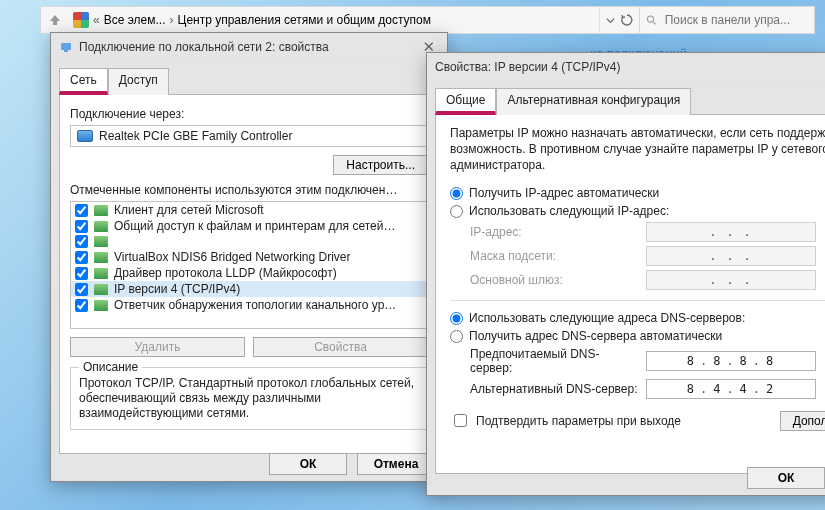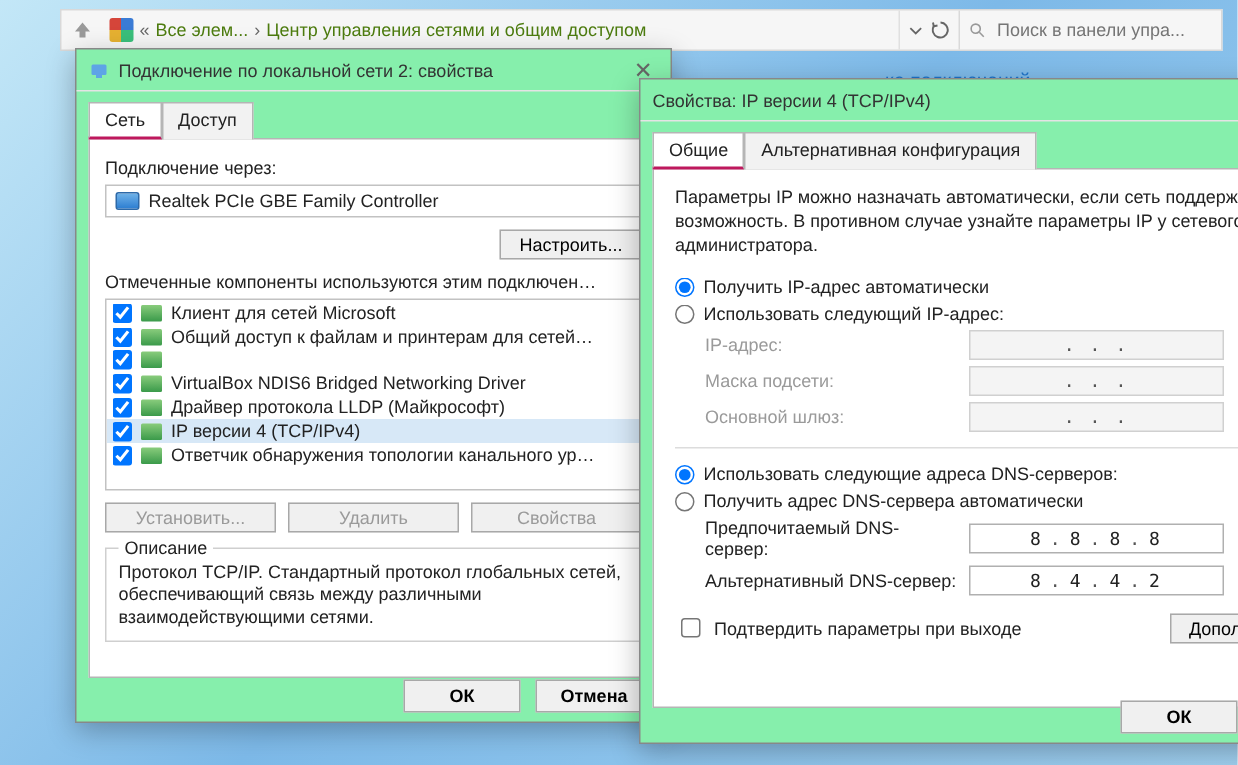--- a/index.html
+++ b/index.html
@@ -34,21 +34,21 @@
     display: flex;
     align-items: center;
     gap: 4px;
     padding: 0 4px;
   }
   .cp-icon {
     width: 16px; height: 16px;
     background: conic-gradient(#3a7bd5 0% 25%, #3abf7b 25% 50%, #e6b131 50% 75%, #d5453a 75% 100%);
     border-radius: 2px;
   }
-  .crumb { color: #4d7c0f; }
+  .crumb { color: #000000; }
   .crumb-sep { color: #666; }
   .addr-right {
     display: flex; align-items: center;
     padding: 0 6px; gap: 6px;
     border-left: 1px solid #e0e0e0;
     height: 100%;
     color: #666;
   }
   .search-box {
     width: 175px; height: 100%;
@@ -67,21 +67,21 @@
 
   
   .bg-link {
     position: absolute; left: 590px; top: 46px;
     color: #1e73c9; font-size: 13px;
   }
 
   
   .dlg {
     position: absolute;
-    background: #86efac;
+    background: #e5e5e5;
     border: 1px solid #888;
     box-shadow: 0 5px 18px rgba(0,0,0,.28);
   }
   .dlg-title {
     height: 28px;
     display: flex; align-items: center;
     padding: 0 8px;
     font-size: 12px;
     color: #333;
     border-bottom: 1px solid #e4e4e4;
@@ -103,21 +103,21 @@
     padding: 4px 10px;
     border: 1px solid #b5b5b5;
     border-bottom: none;
     background: #f2f2f2;
     position: relative;
     top: 1px;
     font-size: 12px;
   }
   .tab.active {
     background: #fff;
-    border-bottom: 2px solid #be185d;
+    border-bottom: 4px solid #be185d;
   }
   .tab-body {
     margin: 0 8px 8px 8px;
     border: 1px solid #b5b5b5;
     padding: 10px;
     background: #fff;
     height: 360px;
   }
   .section-label { margin: 2px 0 4px 0; }
   .field-box {
@@ -337,21 +337,20 @@
           </div>
         <div class="list-row">
             <input type="checkbox" checked="" style="">
             <span class="row-icon"></span>
             <span>Ответчик обнаружения топологии канального ур…</span>
           </div>
       </div>
     </div>
 
     <div class="btn-row3">
-      <button class="btn disabled">Установить...</button>
       <button class="btn disabled">Удалить</button>
       <button class="btn disabled">Свойства</button>
     </div>
 
     <div class="group-box">
       <span class="legend">Описание</span>
       <div class="desc-text">Протокол TCP/IP. Стандартный протокол глобальных сетей, обеспечивающий связь между различными взаимодействующими сетями.</div>
     </div>
   </div>
 

